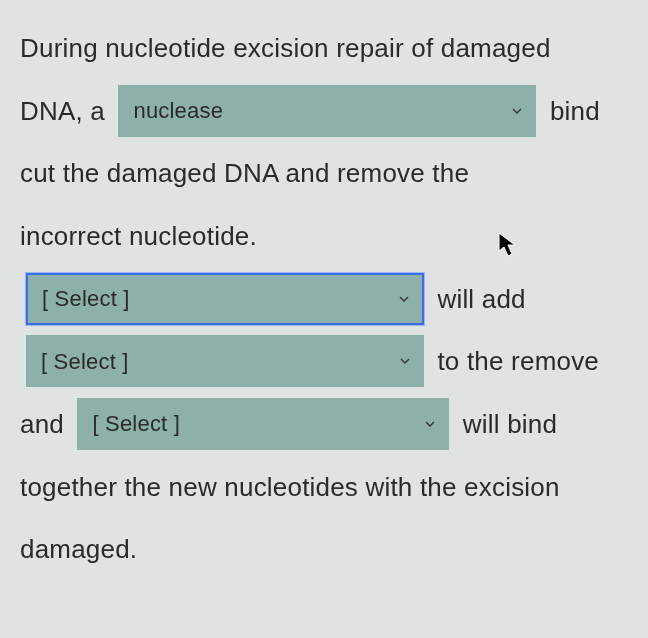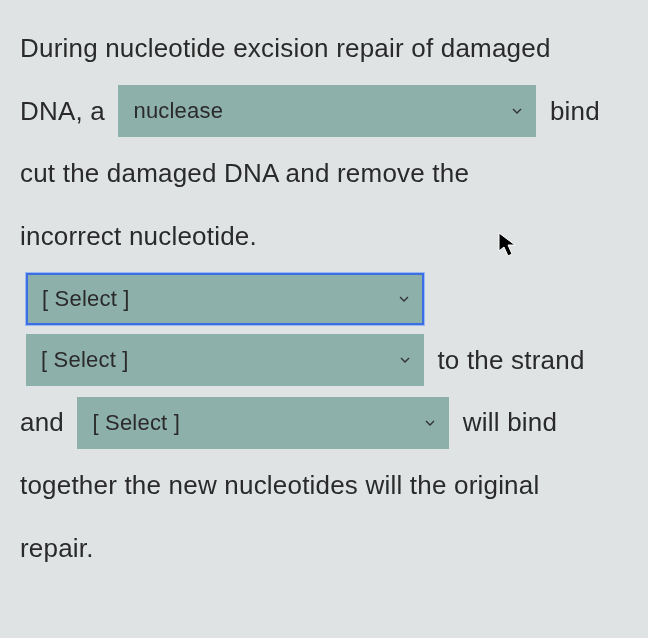--- a/index.html
+++ b/index.html
@@ -111,52 +111,53 @@
 
   <span id="sel2" class="select-box focused" title="[ Select ]">
     <span class="label">[ Select ]</span>
     <span class="chev">
       <svg viewBox="0 0 24 24">
           <path d="M6 9l6 6 6-6" fill="none" stroke="#333" stroke-width="2"></path>
         </svg>
     </span>
   </span>
 
+  <span class="text">will add</span>
   <span class="row-break"></span>
 
   <span id="sel3" class="select-box" title="[ Select ]">
     <span class="label">[ Select ]</span>
     <span class="chev">
       <svg viewBox="0 0 24 24">
           <path d="M6 9l6 6 6-6" fill="none" stroke="#333" stroke-width="2"></path>
         </svg>
     </span>
   </span>
 
-  <span class="text">to the strand</span>
+  <span class="text">to the remove</span>
   <span class="row-break"></span>
 
   <span class="text">and</span>
 
   <span id="sel4" class="select-box" title="[ Select ]">
     <span class="label">[ Select ]</span>
     <span class="chev">
       <svg viewBox="0 0 24 24">
           <path d="M6 9l6 6 6-6" fill="none" stroke="#333" stroke-width="2"></path>
         </svg>
     </span>
   </span>
 
   <span class="text">will bind</span>
   <span class="row-break"></span>
 
-  <span class="text">together the new nucleotides will the original</span>
+  <span class="text">together the new nucleotides with the excision</span>
   <span class="row-break"></span>
 
-  <span class="text">repair.</span>
+  <span class="text">damaged.</span>
 
 </div>
 
 <div class="cursor">
   <svg viewBox="0 0 20 26">
     <path d="M1 1 L1 19 L6 15 L10 24 L14 22 L10 13 L17 13 Z" fill="#000" stroke="#fff" stroke-width="1"></path>
   </svg>
 </div>
 
 </body></html>

